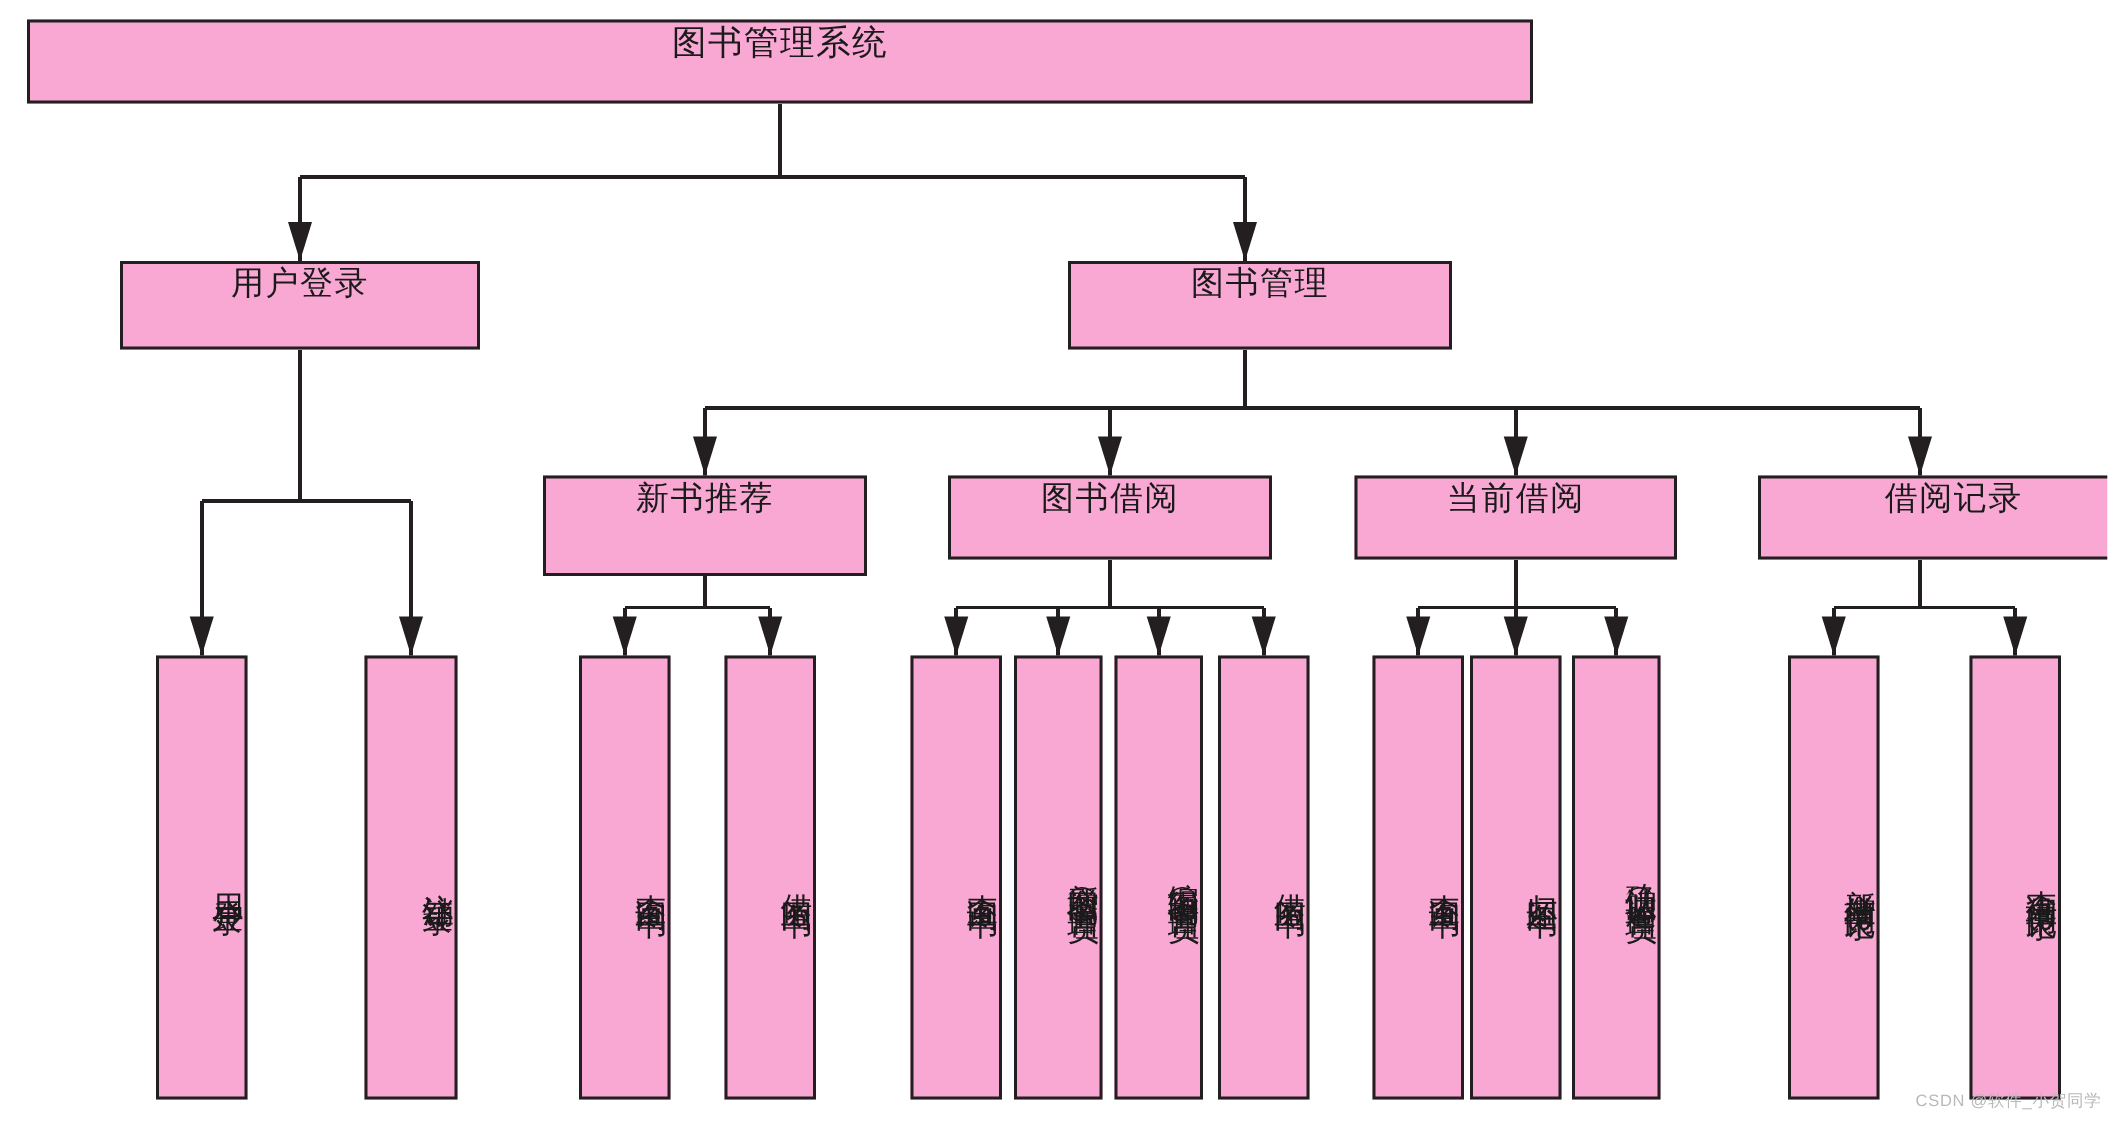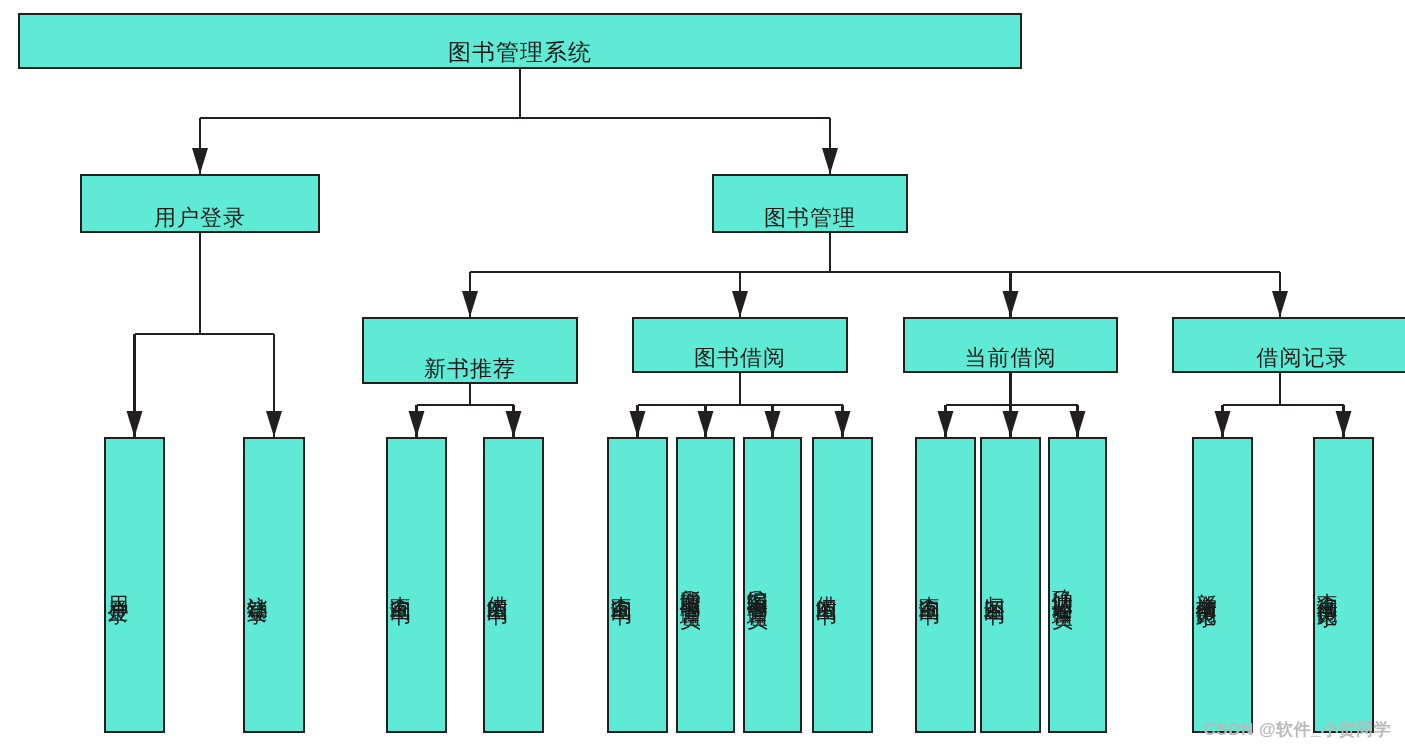--- a/index.html
+++ b/index.html
@@ -19,23 +19,23 @@
     position: absolute;
     left: 0;
     top: 0;
     width: 1405px;
     height: 747px;
   }
   .node {
     position: absolute;
     box-sizing: border-box;
     border: 2px solid #231f20;
-    background: #5eead4;
+    background: #f9a8d4;
     display: flex;
-    align-items: flex-end;
+    align-items: flex-start;
     justify-content: center;
     color: #1a1a1a;
     z-index: 2;
   }
   .node.horiz {
     font-size: 22px;
     letter-spacing: 1px;
     line-height: 1.2;
   }
   .node.vert {
@@ -49,28 +49,27 @@
   .node.vert > .vtext {
     writing-mode: vertical-rl;
     text-orientation: upright;
     white-space: nowrap;
   }
   .node.root {
     font-size: 23px;
   }
   .watermark {
     position: absolute;
-    right: 14px;
+    right: 4px;
     bottom: 6px;
-    font-size: 17px;
+    font-size: 11px;
     color: #b9b9b9;
     letter-spacing: 0.5px;
     z-index: 3;
     white-space: nowrap;
-    font-weight: bold;
   }
 </style>
 </head>
 <body>
 
 <div id="canvas">
 
   <svg id="wires" xmlns="http://www.w3.org/2000/svg">
       <line x1="520" y1="69" x2="520" y2="118" stroke="#231f20" stroke-width="2.6" shape-rendering="crispEdges"></line>
       <line x1="200" y1="118" x2="830" y2="118" stroke="#231f20" stroke-width="2.6" shape-rendering="crispEdges"></line>
@@ -126,21 +125,21 @@
       <path d="M 1335.5 411 L 1351.5 411 L 1343.5 437 Z" fill="#231f20"></path>
     </svg>
 
   <div class="node horiz root" style="left: 18px; top: 13px; width: 1004px; height: 56px;">
     <span>图书管理系统</span>
   </div>
 
   <div class="node horiz" style="left: 80px; top: 174px; width: 240px; height: 59px;">
     <span>用户登录</span>
   </div>
-  <div class="node horiz" style="left: 712px; top: 174px; width: 196px; height: 59px;">
+  <div class="node horiz" style="left: 712px; top: 174px; width: 256px; height: 59px;">
     <span>图书管理</span>
   </div>
 
   <div class="node horiz" style="left: 362px; top: 317px; width: 216px; height: 67px;">
     <span>新书推荐</span>
   </div>
   <div class="node horiz" style="left: 903px; top: 317px; width: 215px; height: 56px;">
     <span>当前借阅</span>
   </div>
   <div class="node horiz" style="left: 632px; top: 317px; width: 216px; height: 56px;">

